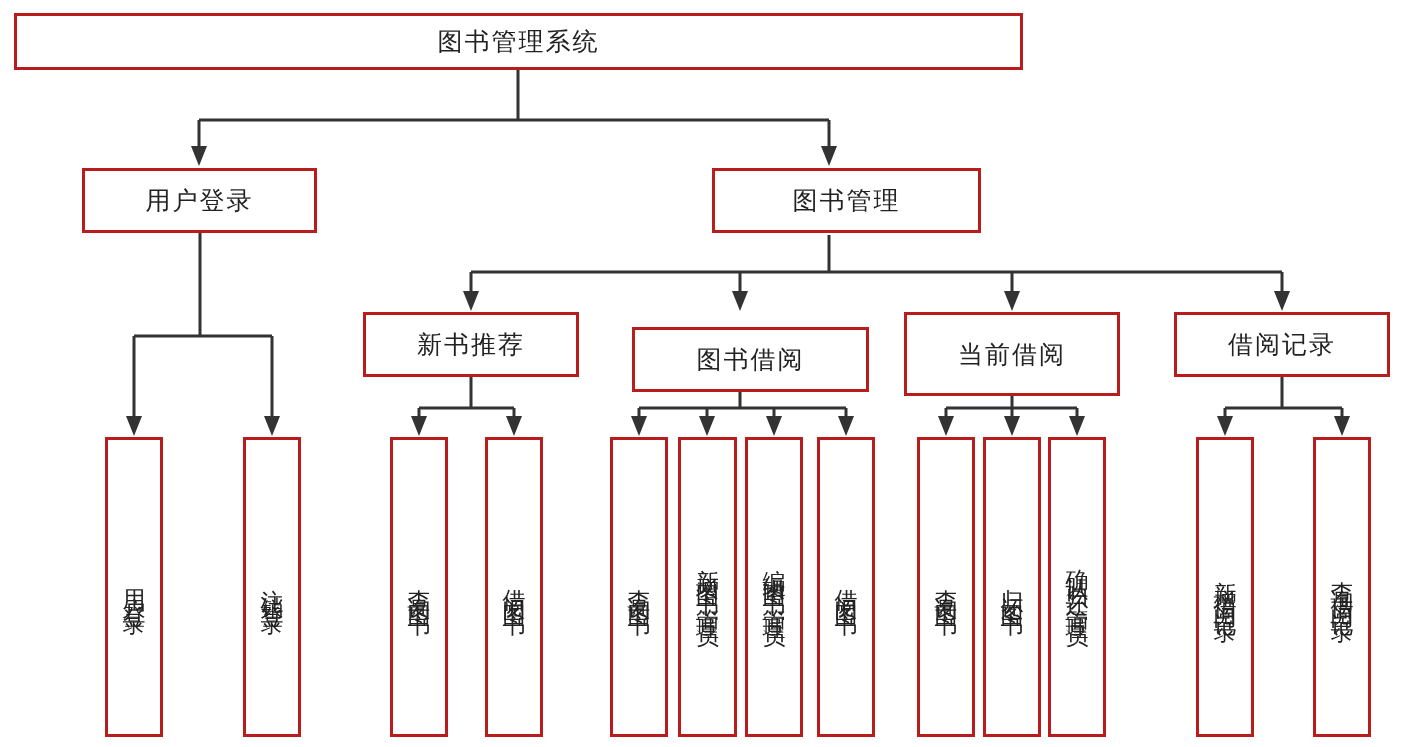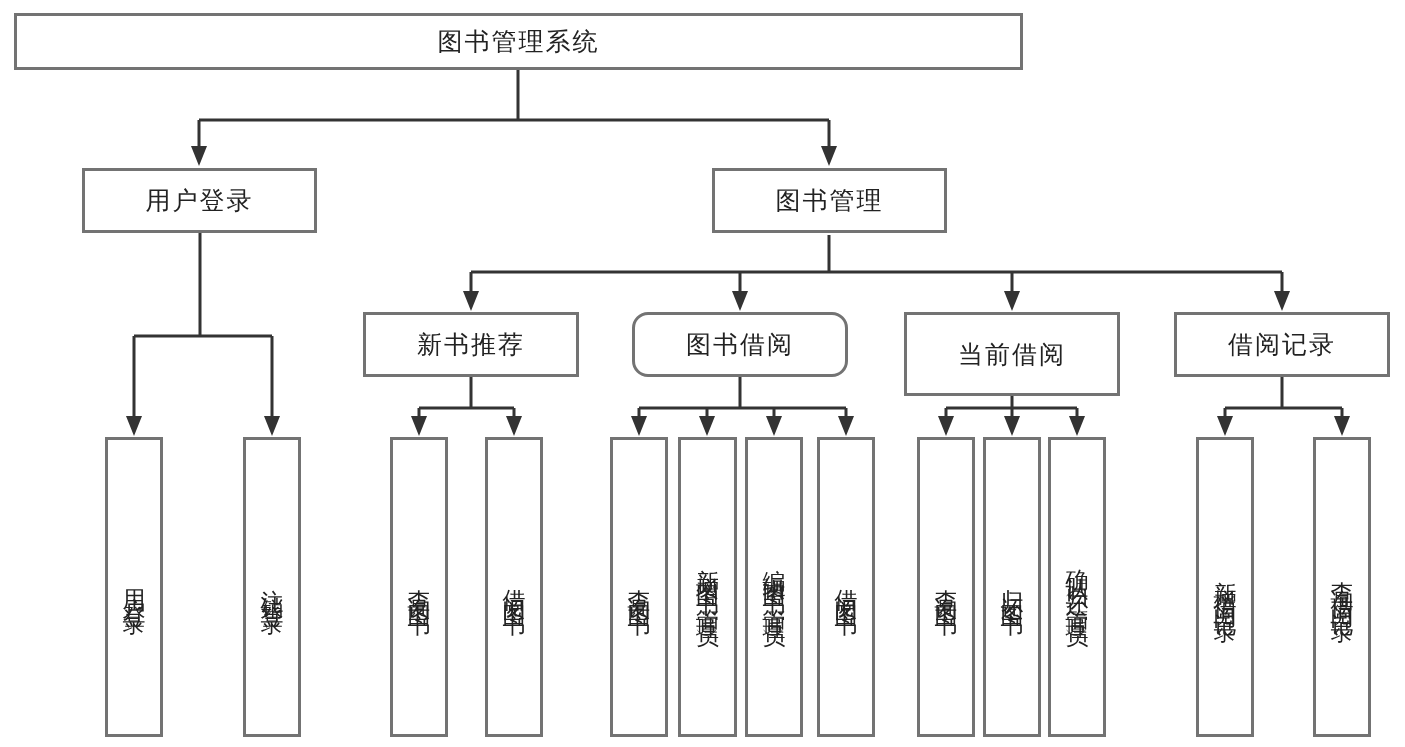--- a/index.html
+++ b/index.html
@@ -1,21 +1,21 @@
 <!DOCTYPE html>
 <html><head>
 <meta charset="utf-8">
 <style>
   html,body { margin:0; padding:0; background:#ffffff; }
   body { width:1405px; height:747px; font-family:"Liberation Sans", sans-serif; }
   .stage { position:relative; width:1405px; height:747px; background:#ffffff; overflow:hidden; }
   svg.connectors { position:absolute; left:0; top:0; width:1405px; height:747px; z-index:1; }
   .node {
     position:absolute; box-sizing:border-box;
-    border:3px solid #737373; background:#ffffff;
+    border:3px solid #b91c1c; background:#ffffff;
     display:flex; align-items:center; justify-content:center;
     color:#222222; z-index:2;
   }
   .hbox { font-size:25px; letter-spacing:2px; white-space:nowrap; }
   .vbox span {
     writing-mode:vertical-rl; text-orientation:mixed;
     font-size:23px; letter-spacing:8px; line-height:1;
     white-space:nowrap;
   }
   .watermark {
@@ -68,24 +68,24 @@
       <polygon points="1004,416 1020,416 1012,436"></polygon>
       <polygon points="1069,416 1085,416 1077,436"></polygon>
       <polygon points="1217,416 1233,416 1225,436"></polygon>
       <polygon points="1334,416 1350,416 1342,436"></polygon>
     </g>
   </svg>
 
   <div class="node hbox" style="left:14px; top:13px; width:1009px; height:57px;">图书管理系统</div>
 
   <div class="node hbox" style="left:82px; top:168px; width:235px; height:65px;">用户登录</div>
-  <div class="node hbox" style="left:712px; top:168px; width:235px; height:65px;">图书管理</div>
+  <div class="node hbox" style="left:712px; top:168px; width:269px; height:65px;">图书管理</div>
 
   <div class="node hbox" style="left:363px; top:312px; width:216px; height:65px;text-align:center;">新书推荐</div>
-  <div class="node hbox" style="left:632px; top:312px; width:216px; height:65px;border-radius:16px;">图书借阅</div>
+  <div class="node hbox" style="left:632px; top:327px; width:237px; height:65px;">图书借阅</div>
   <div class="node hbox" style="left:904px; top:312px; width:216px; height:84px;">当前借阅</div>
   <div class="node hbox" style="left:1174px; top:312px; width:216px; height:65px;">借阅记录</div>
 
   <div class="node vbox" style="left:105px; top:437px; width:58px; height:300px;">
     <span>用户登录</span>
   </div>
   <div class="node vbox" style="left:243px; top:437px; width:58px; height:300px;">
     <span>注销登录</span>
   </div>
 

